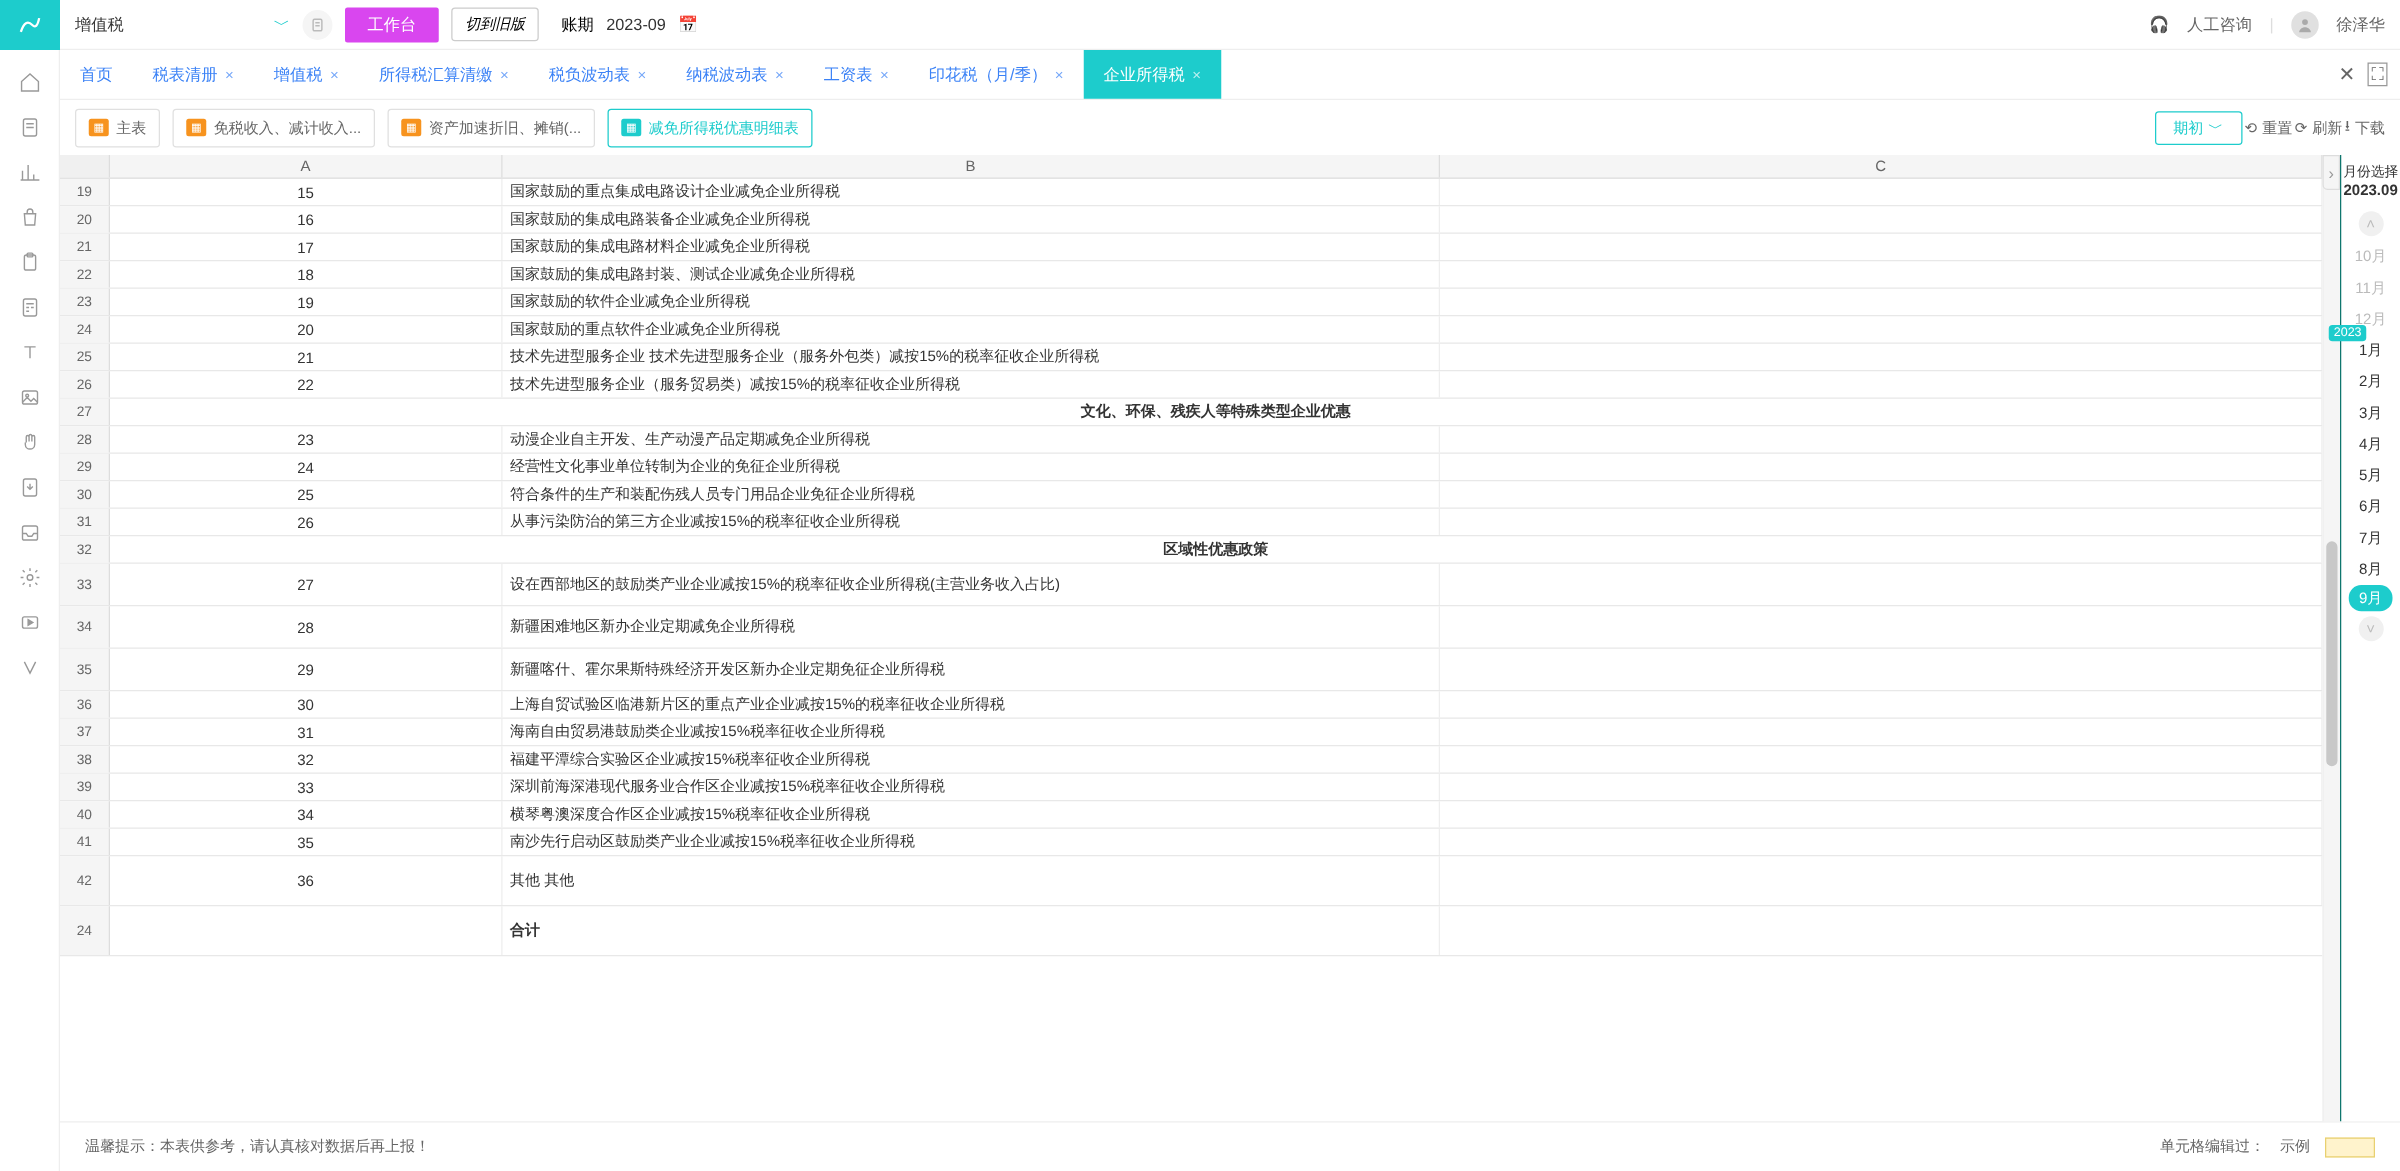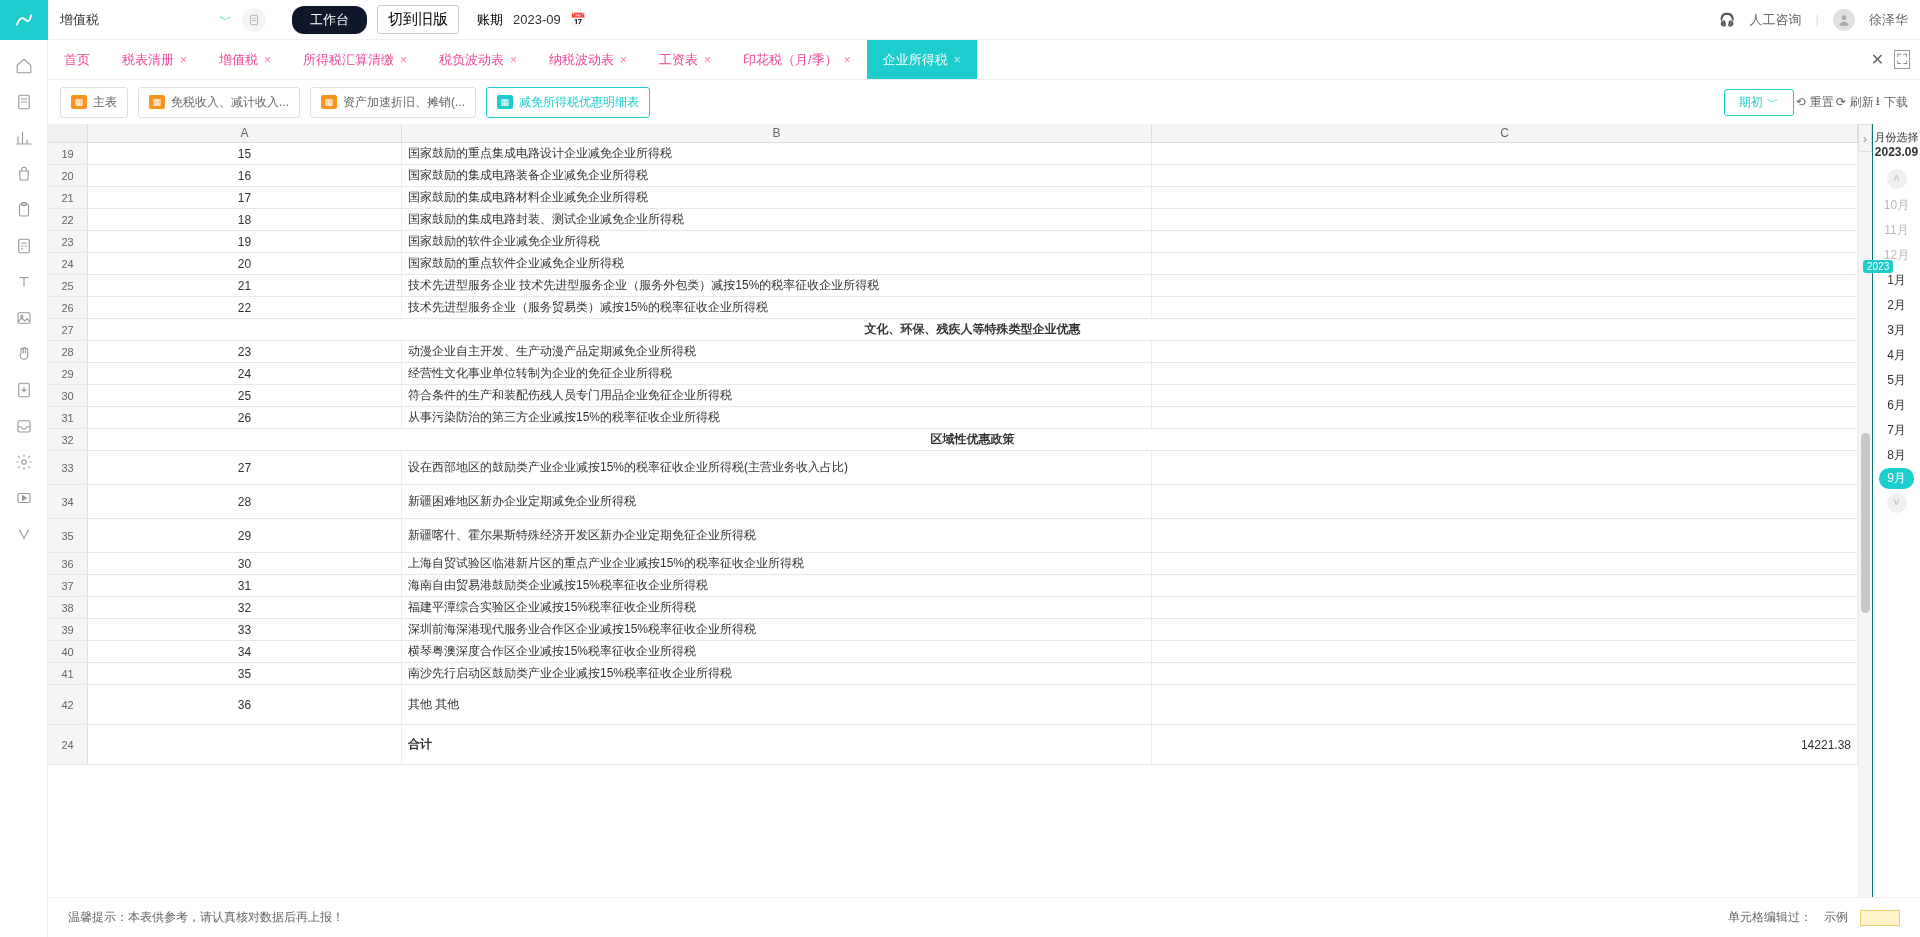--- a/index.html
+++ b/index.html
@@ -7,29 +7,29 @@
 .app { display: flex; height: 100vh; }
 .sidebar-icons { width: 48px; background: #fff; border-right: 1px solid #eee; display: flex; flex-direction: column; align-items: center; padding-top: 0; }
 .logo-cell { width: 48px; height: 40px; background: #1dcccc; display: flex; align-items: center; justify-content: center; margin-bottom: 8px; }
 .side-ico { width: 48px; height: 36px; display: flex; align-items: center; justify-content: center; color: #999; cursor: pointer; }
 .side-ico svg { width: 18px; height: 18px; stroke: #999; fill: none; stroke-width: 1.5; }
 .main { flex: 1; display: flex; flex-direction: column; min-width: 0; }
 .topbar { height: 40px; display: flex; align-items: center; padding: 0 12px; border-bottom: 1px solid #eee; gap: 10px; }
 .tax-sel { display: flex; align-items: center; gap: 120px; color: #333; cursor: pointer; }
 .tax-sel .chev { color: #1dcccc; }
 .round-ico { width: 24px; height: 24px; border-radius: 50%; background: #f5f5f5; display: flex; align-items: center; justify-content: center; color: #bbb; }
-.btn-primary { background: #0f172a; color: #fff; border: none; padding: 5px 18px; border-radius: 12px; cursor: pointer; font-size: 13px; margin-left: 16px; }
-.btn-outline { background: #fff; border: 1px solid #ccc; padding: 4px 10px; border-radius: 3px; cursor: pointer; font-size: 15px; }
+.btn-primary { background: #d946ef; color: #fff; border: none; padding: 5px 18px; border-radius: 2px; cursor: pointer; font-size: 13px; }
+.btn-outline { background: #fff; border: 1px solid #ccc; padding: 4px 10px; border-radius: 3px; cursor: pointer; font-size: 12px; font-style: italic; }
 .period-label { color: #000000; margin-left: 8px; }
 .period-val { color: #333; }
 .spacer { flex: 1; }
 .top-right { display: flex; align-items: center; gap: 14px; color: #666; }
 .avatar { width: 22px; height: 22px; border-radius: 50%; background: #e0e0e0; display: flex; align-items: center; justify-content: center; }
 .tabs-row { height: 40px; display: flex; align-items: stretch; border-bottom: 1px solid #eee; position: relative; }
-.tab { padding: 0 16px; display: flex; align-items: center; gap: 6px; cursor: pointer; color: #ec4899; font-size: 13px; white-space: nowrap; }
+.tab { padding: 0 16px; display: flex; align-items: center; gap: 6px; cursor: pointer; color: #3b82f6; font-size: 13px; white-space: nowrap; }
 .tab.active { background: #1dcccc; color: #fff; }
 .tab .close { color: inherit; font-size: 12px; opacity: 0.7; }
 .tab-actions { margin-left: auto; display: flex; align-items: center; gap: 10px; padding-right: 10px; }
 .sub-tabs { height: 44px; display: flex; align-items: center; padding: 0 12px; gap: 10px; }
 .sub-tab { display: flex; align-items: center; gap: 6px; padding: 6px 10px; border: 1px solid #e0e0e0; border-radius: 3px; cursor: pointer; color: #666; font-size: 12px; background: #fff; }
 .sub-tab.active { border-color: #1dcccc; color: #1dcccc; }
 .sub-badge { width: 16px; height: 14px; border-radius: 2px; background: #f7931e; color: #fff; font-size: 9px; display: flex; align-items: center; justify-content: center; }
 .sub-tab.active .sub-badge { background: #1dcccc; }
 .sub-actions { margin-left: auto; display: flex; align-items: center; gap: 2px; }
 .btn-period { border: 1px solid #1dcccc; color: #1dcccc; background: #fff; padding: 4px 14px; border-radius: 3px; cursor: pointer; display: flex; align-items: center; gap: 4px; font-size: 12px; }
@@ -411,21 +411,20 @@
             <div class="row taller">
               <div class="rowh">42</div>
               <div class="cell a">36</div>
               <div class="cell b">其他 其他</div>
               <div class="cell c"></div>
             </div>
             <div class="row taller">
               <div class="rowh">24</div>
               <div class="cell a"></div>
               <div class="cell b" style="font-weight: bold;">合计</div>
-              <div class="cell c">14221.38</div>
             </div>
           </div>
       </div>
       <div class="vscroll-track">
         <div class="vscroll-thumb"></div>
       </div>
       <div class="collapse-handle">›</div>
       <div class="month-panel" style="position:relative">
         <div class="mp-title">月份选择</div>
         <div class="mp-year">2023.09</div>

